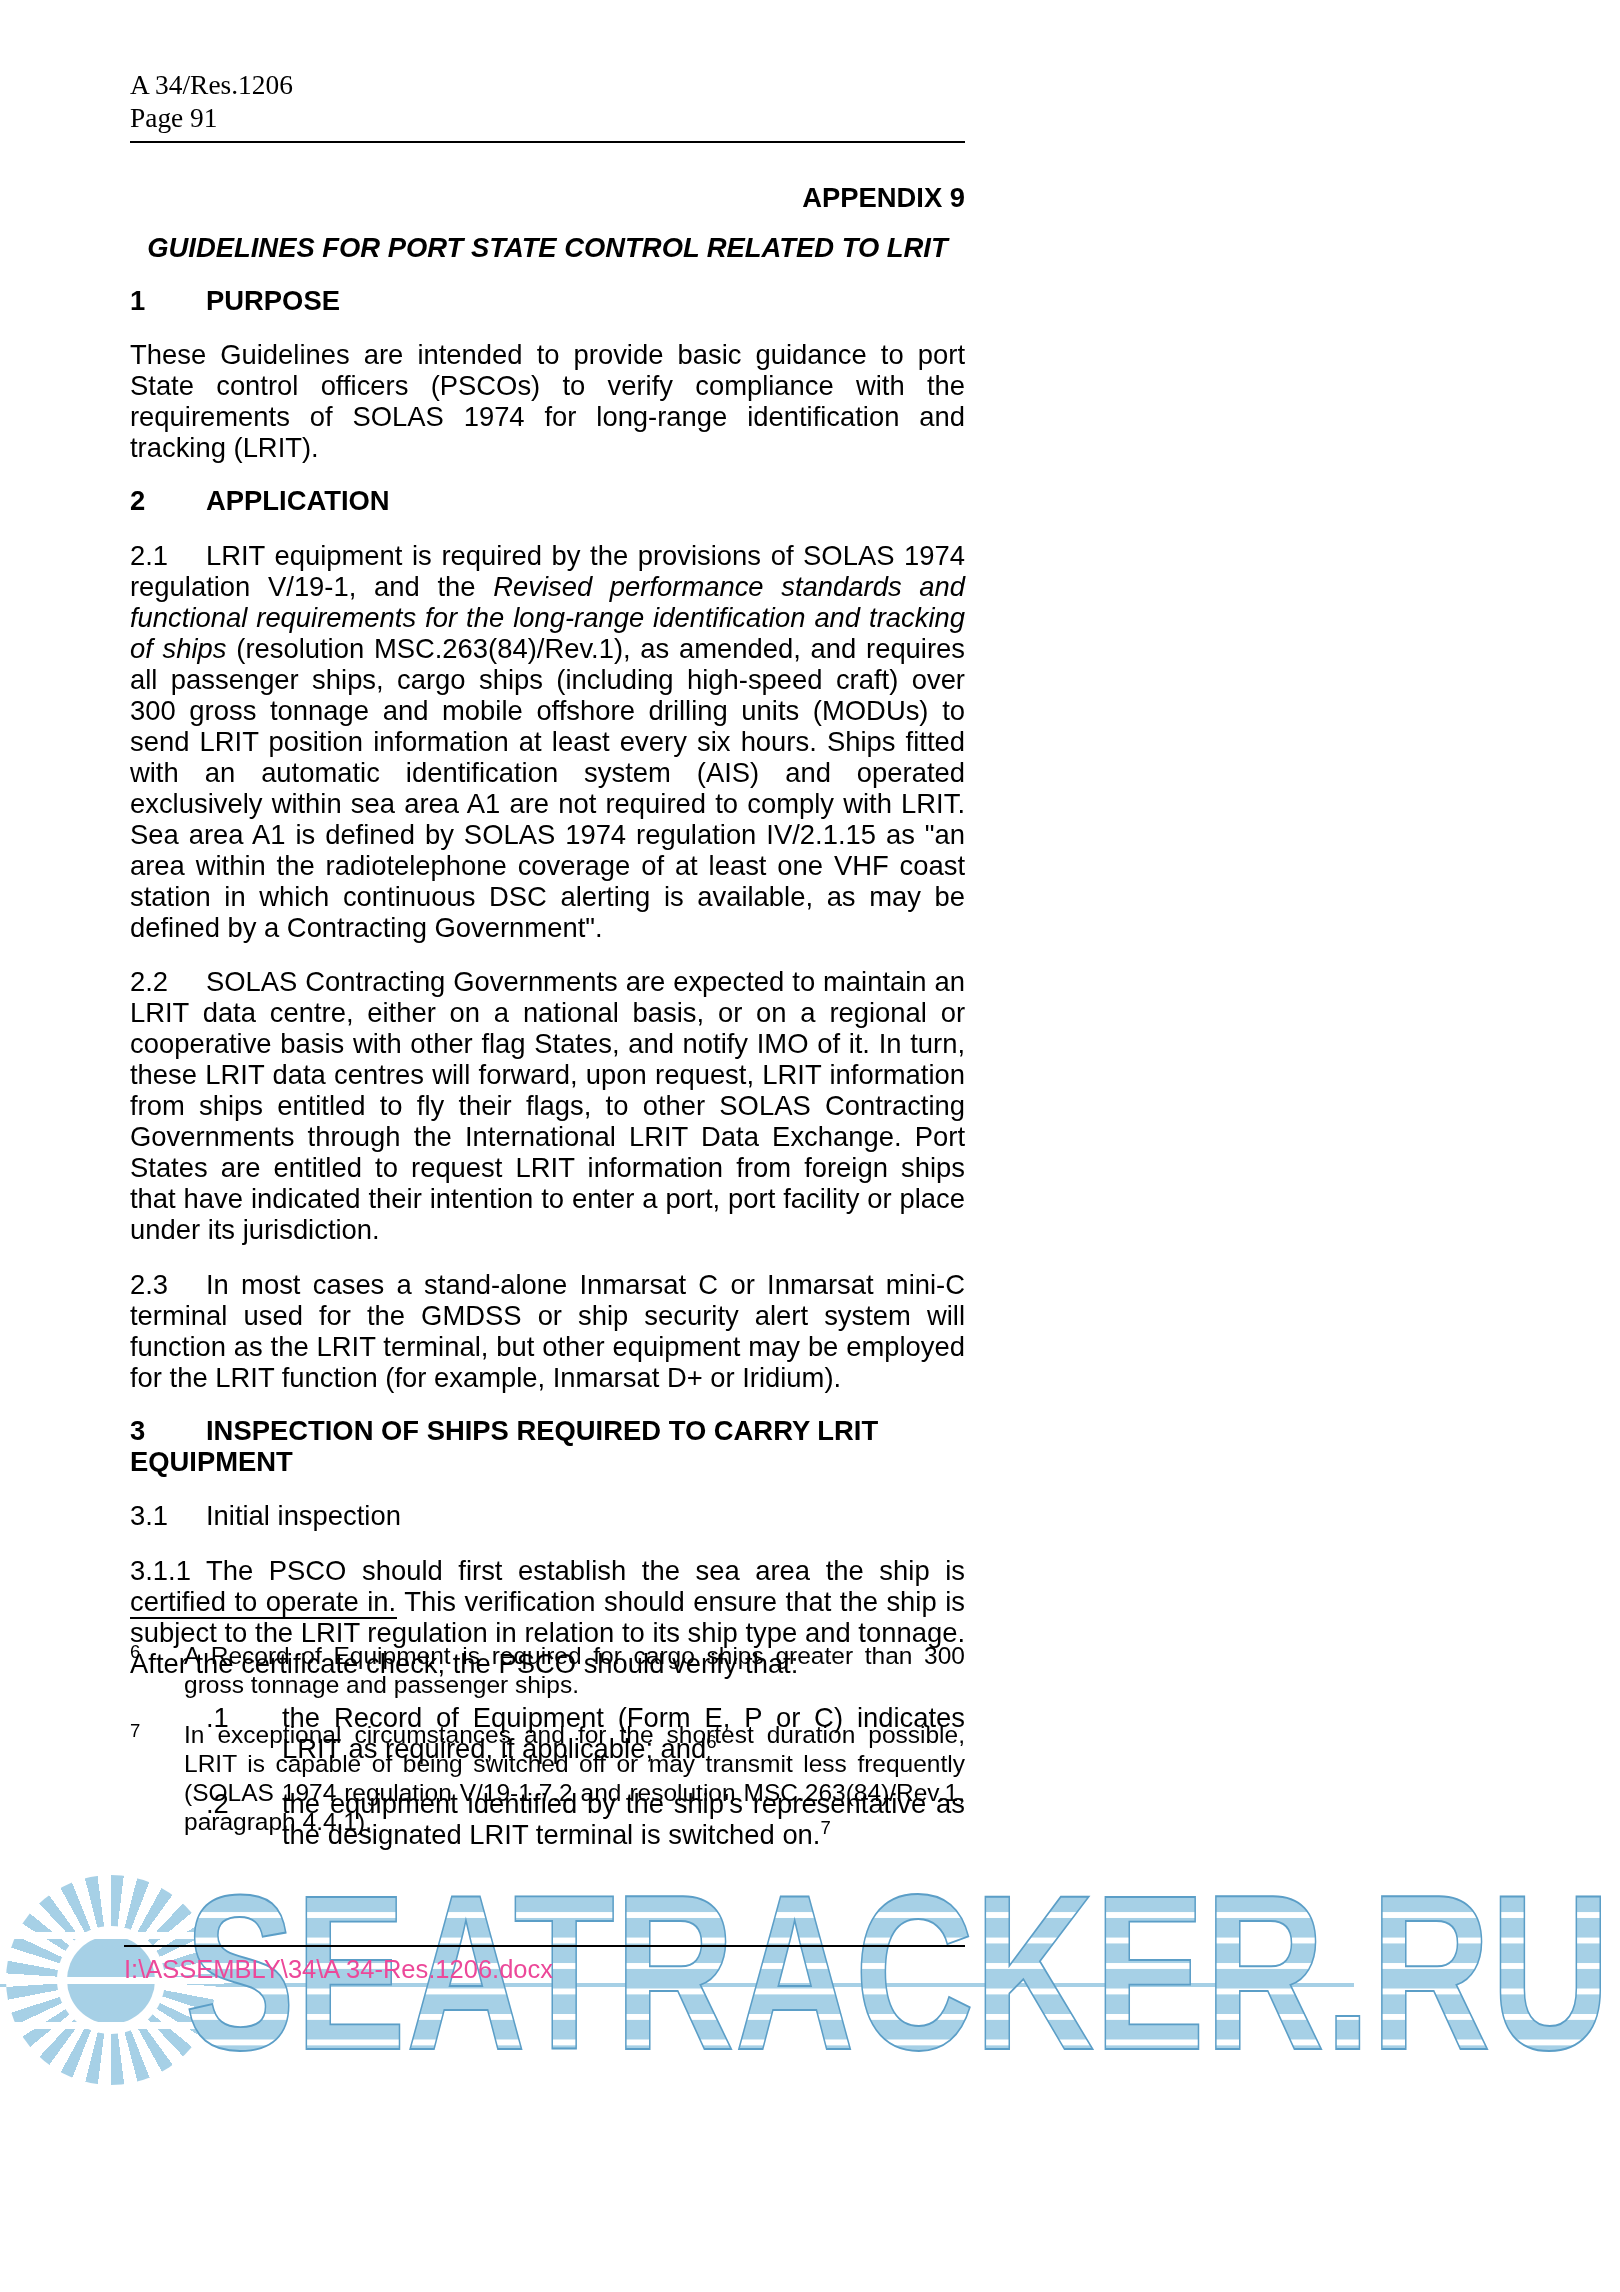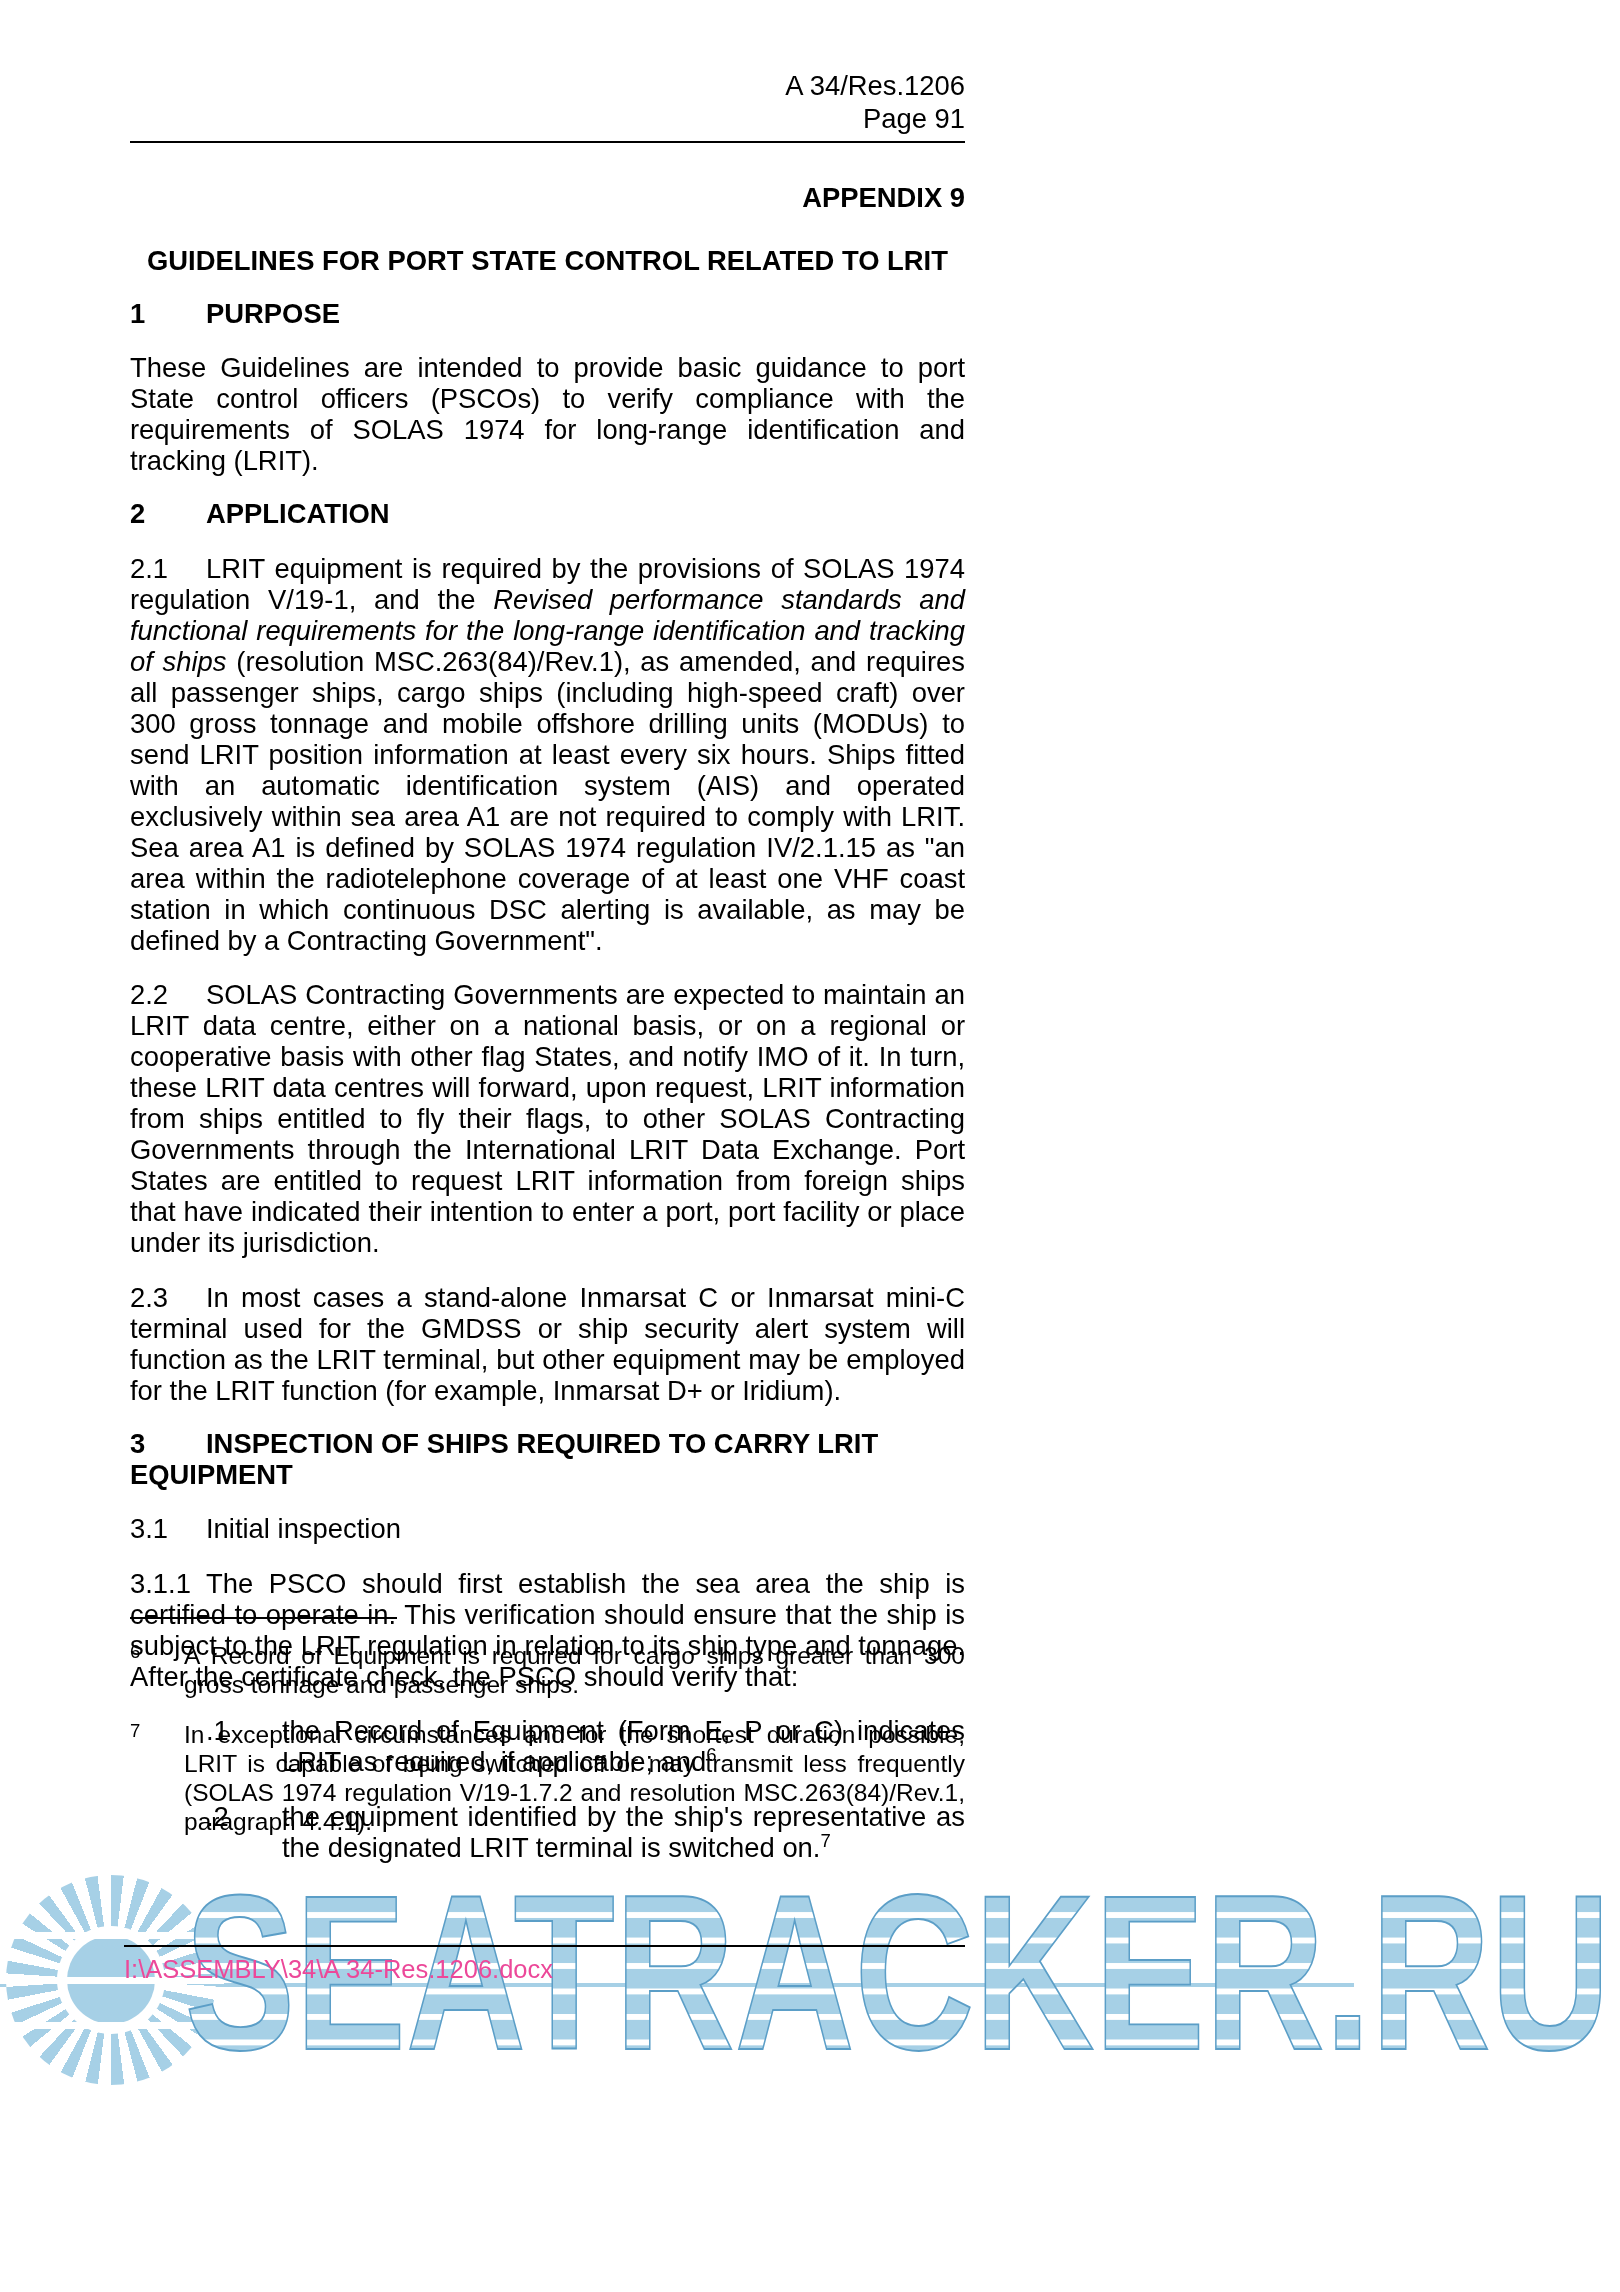--- a/index.html
+++ b/index.html
@@ -17,25 +17,25 @@
   
   .content {
     position: absolute;
     left: 130px;
     top: 69px;
     width: 835px;
     z-index: 2;
     font-size: 27.4px;
     line-height: 31px;
   }
-  .doc-header { text-align: right; line-height: 33px; }
+  .doc-header { text-align: left; line-height: 33px; font-family: Liberation Serif, serif; }
   .header-rule { border-top: 2px solid #000; margin-top: 5.9px; }
 
   .appendix-title { text-align: right; font-weight: bold; margin-top: 39px; }
-  .doc-title      { text-align: center; font-weight: bold; margin-top: 32px; }
+  .doc-title      { text-align: center; font-weight: bold; margin-top: 19px; font-style: italic; }
 
   .heading { font-weight: bold; margin-top: 22px; }
   .subheading { font-weight: normal; margin-top: 23.5px; }
   .para { margin: 23.5px 0 0 0; text-align: justify; }
   .pnum { display: inline-block; min-width: 76px; }
   .italic { font-style: italic; }
 
   .list-item { display: flex; margin: 23.5px 0 0 76px; text-align: justify; }
   .li-marker { flex: 0 0 76px; }
   .li-text { flex: 1; }

